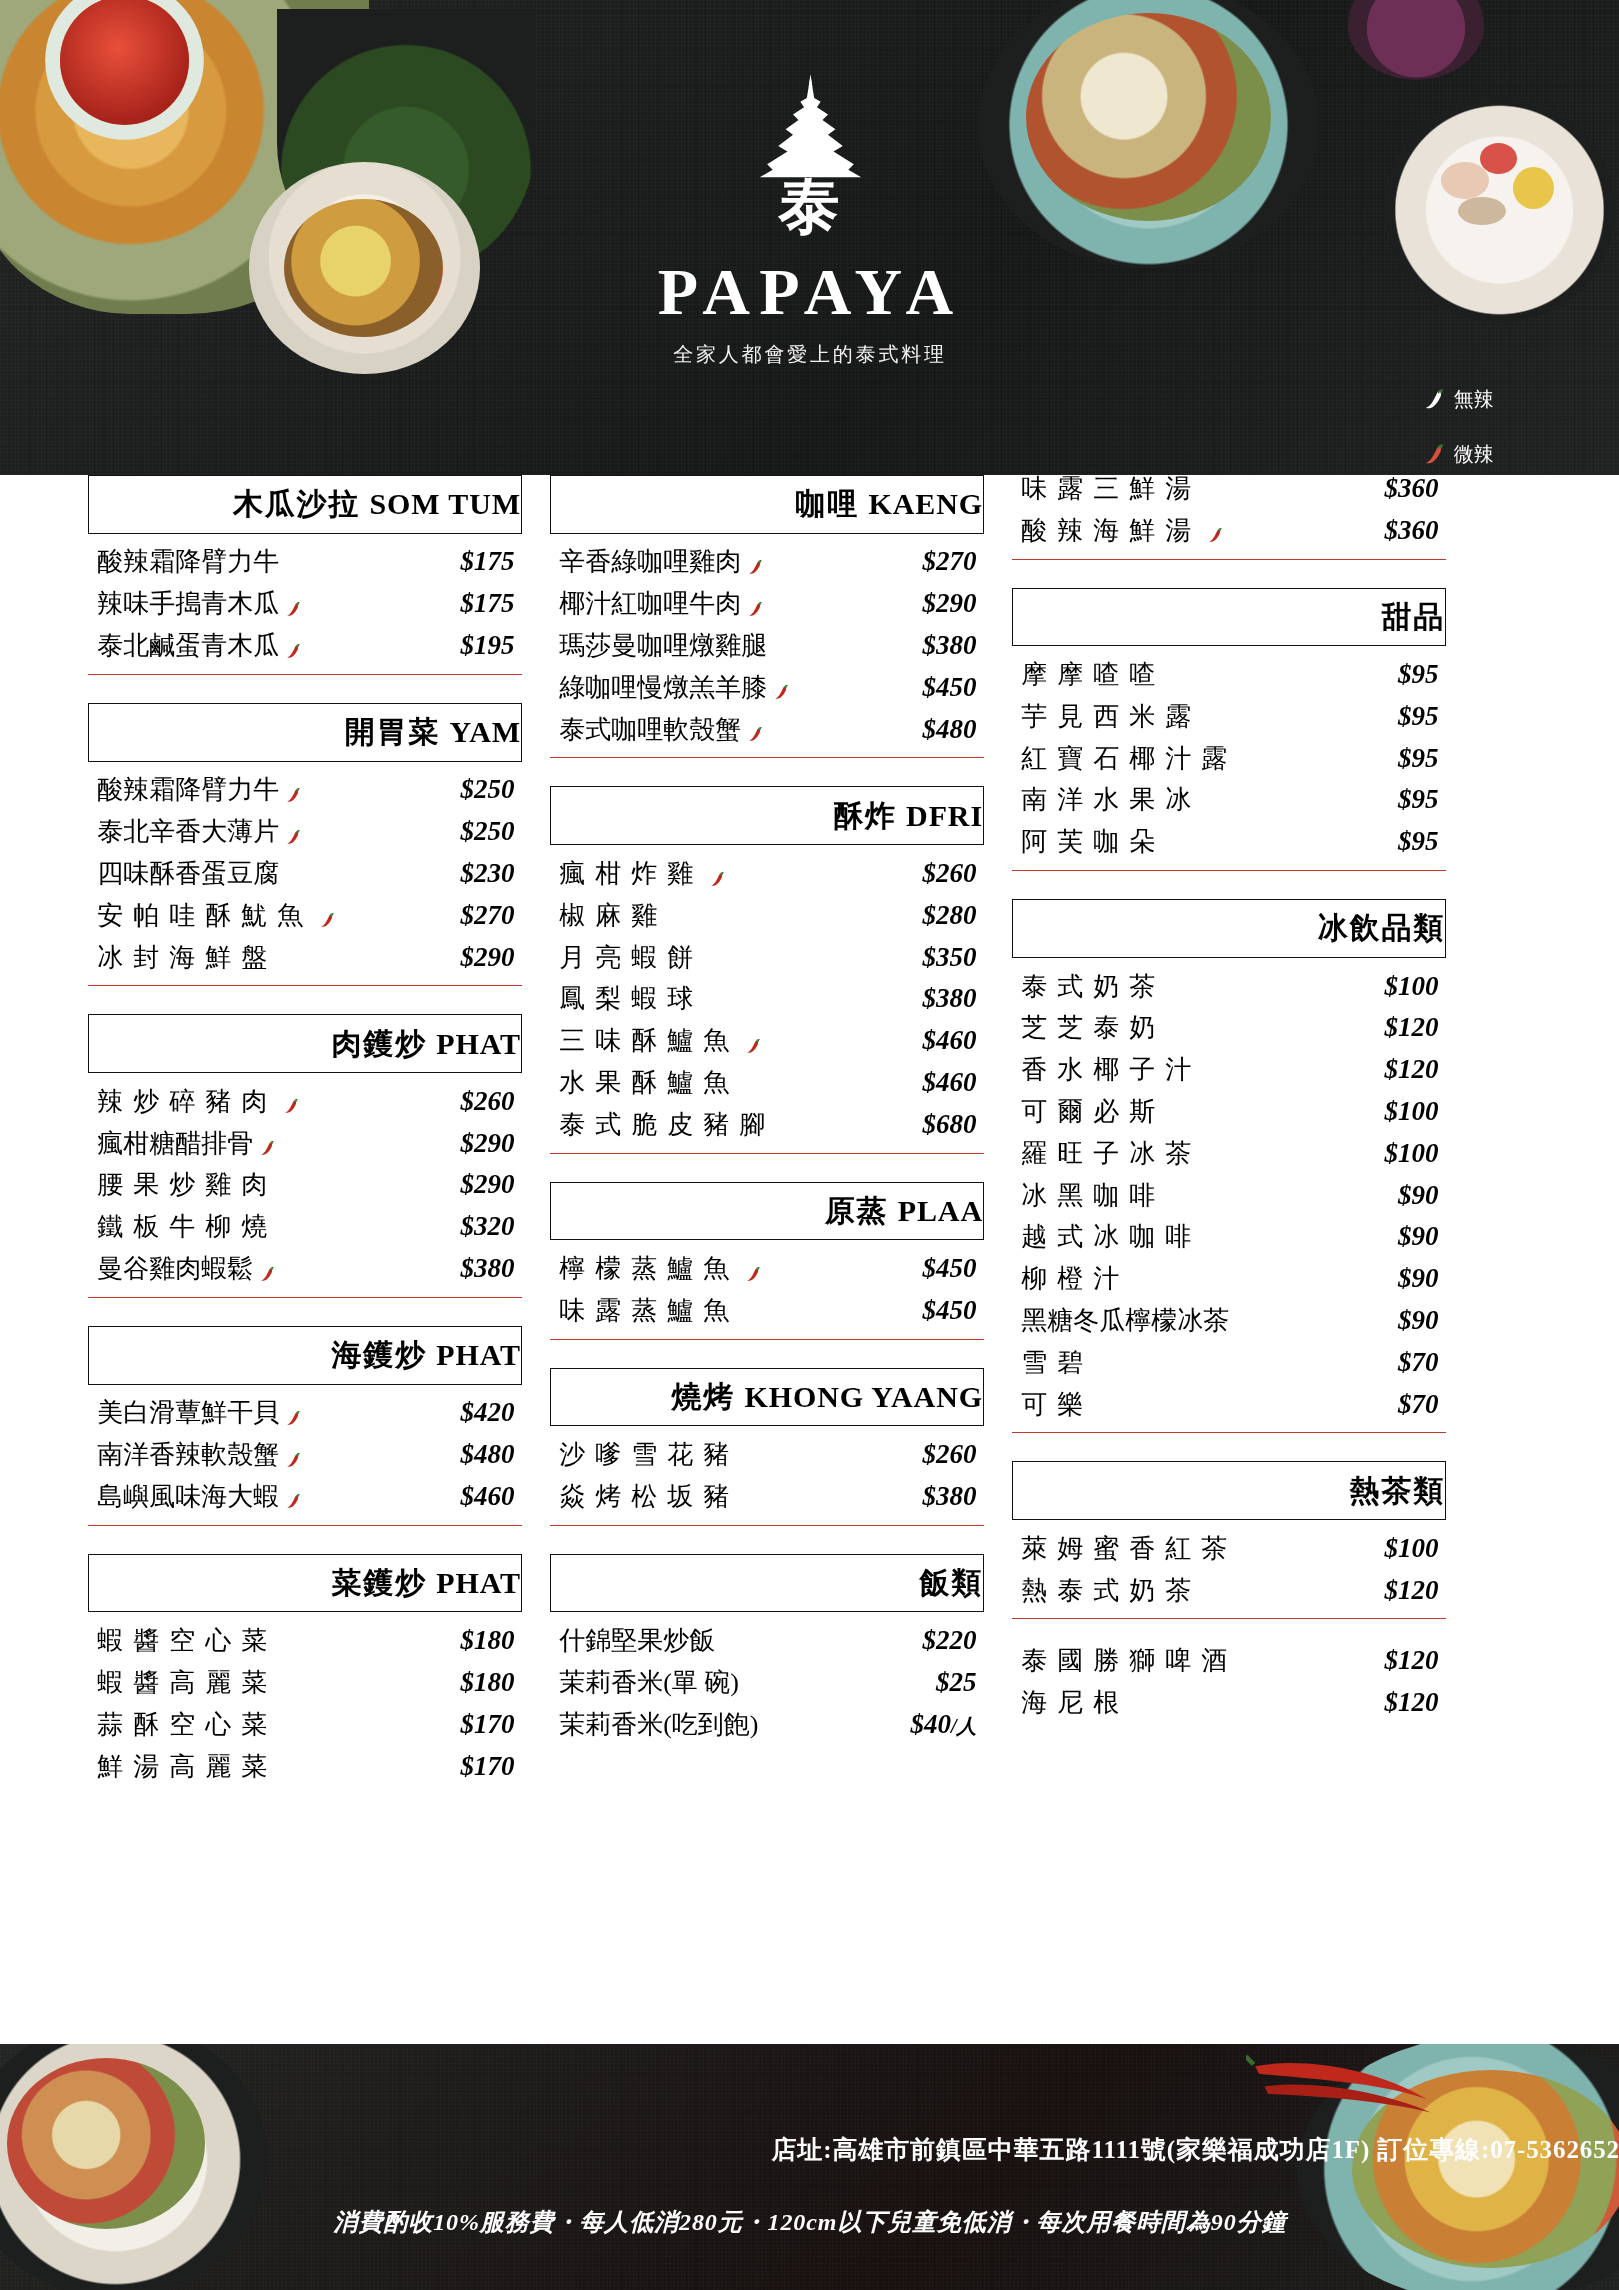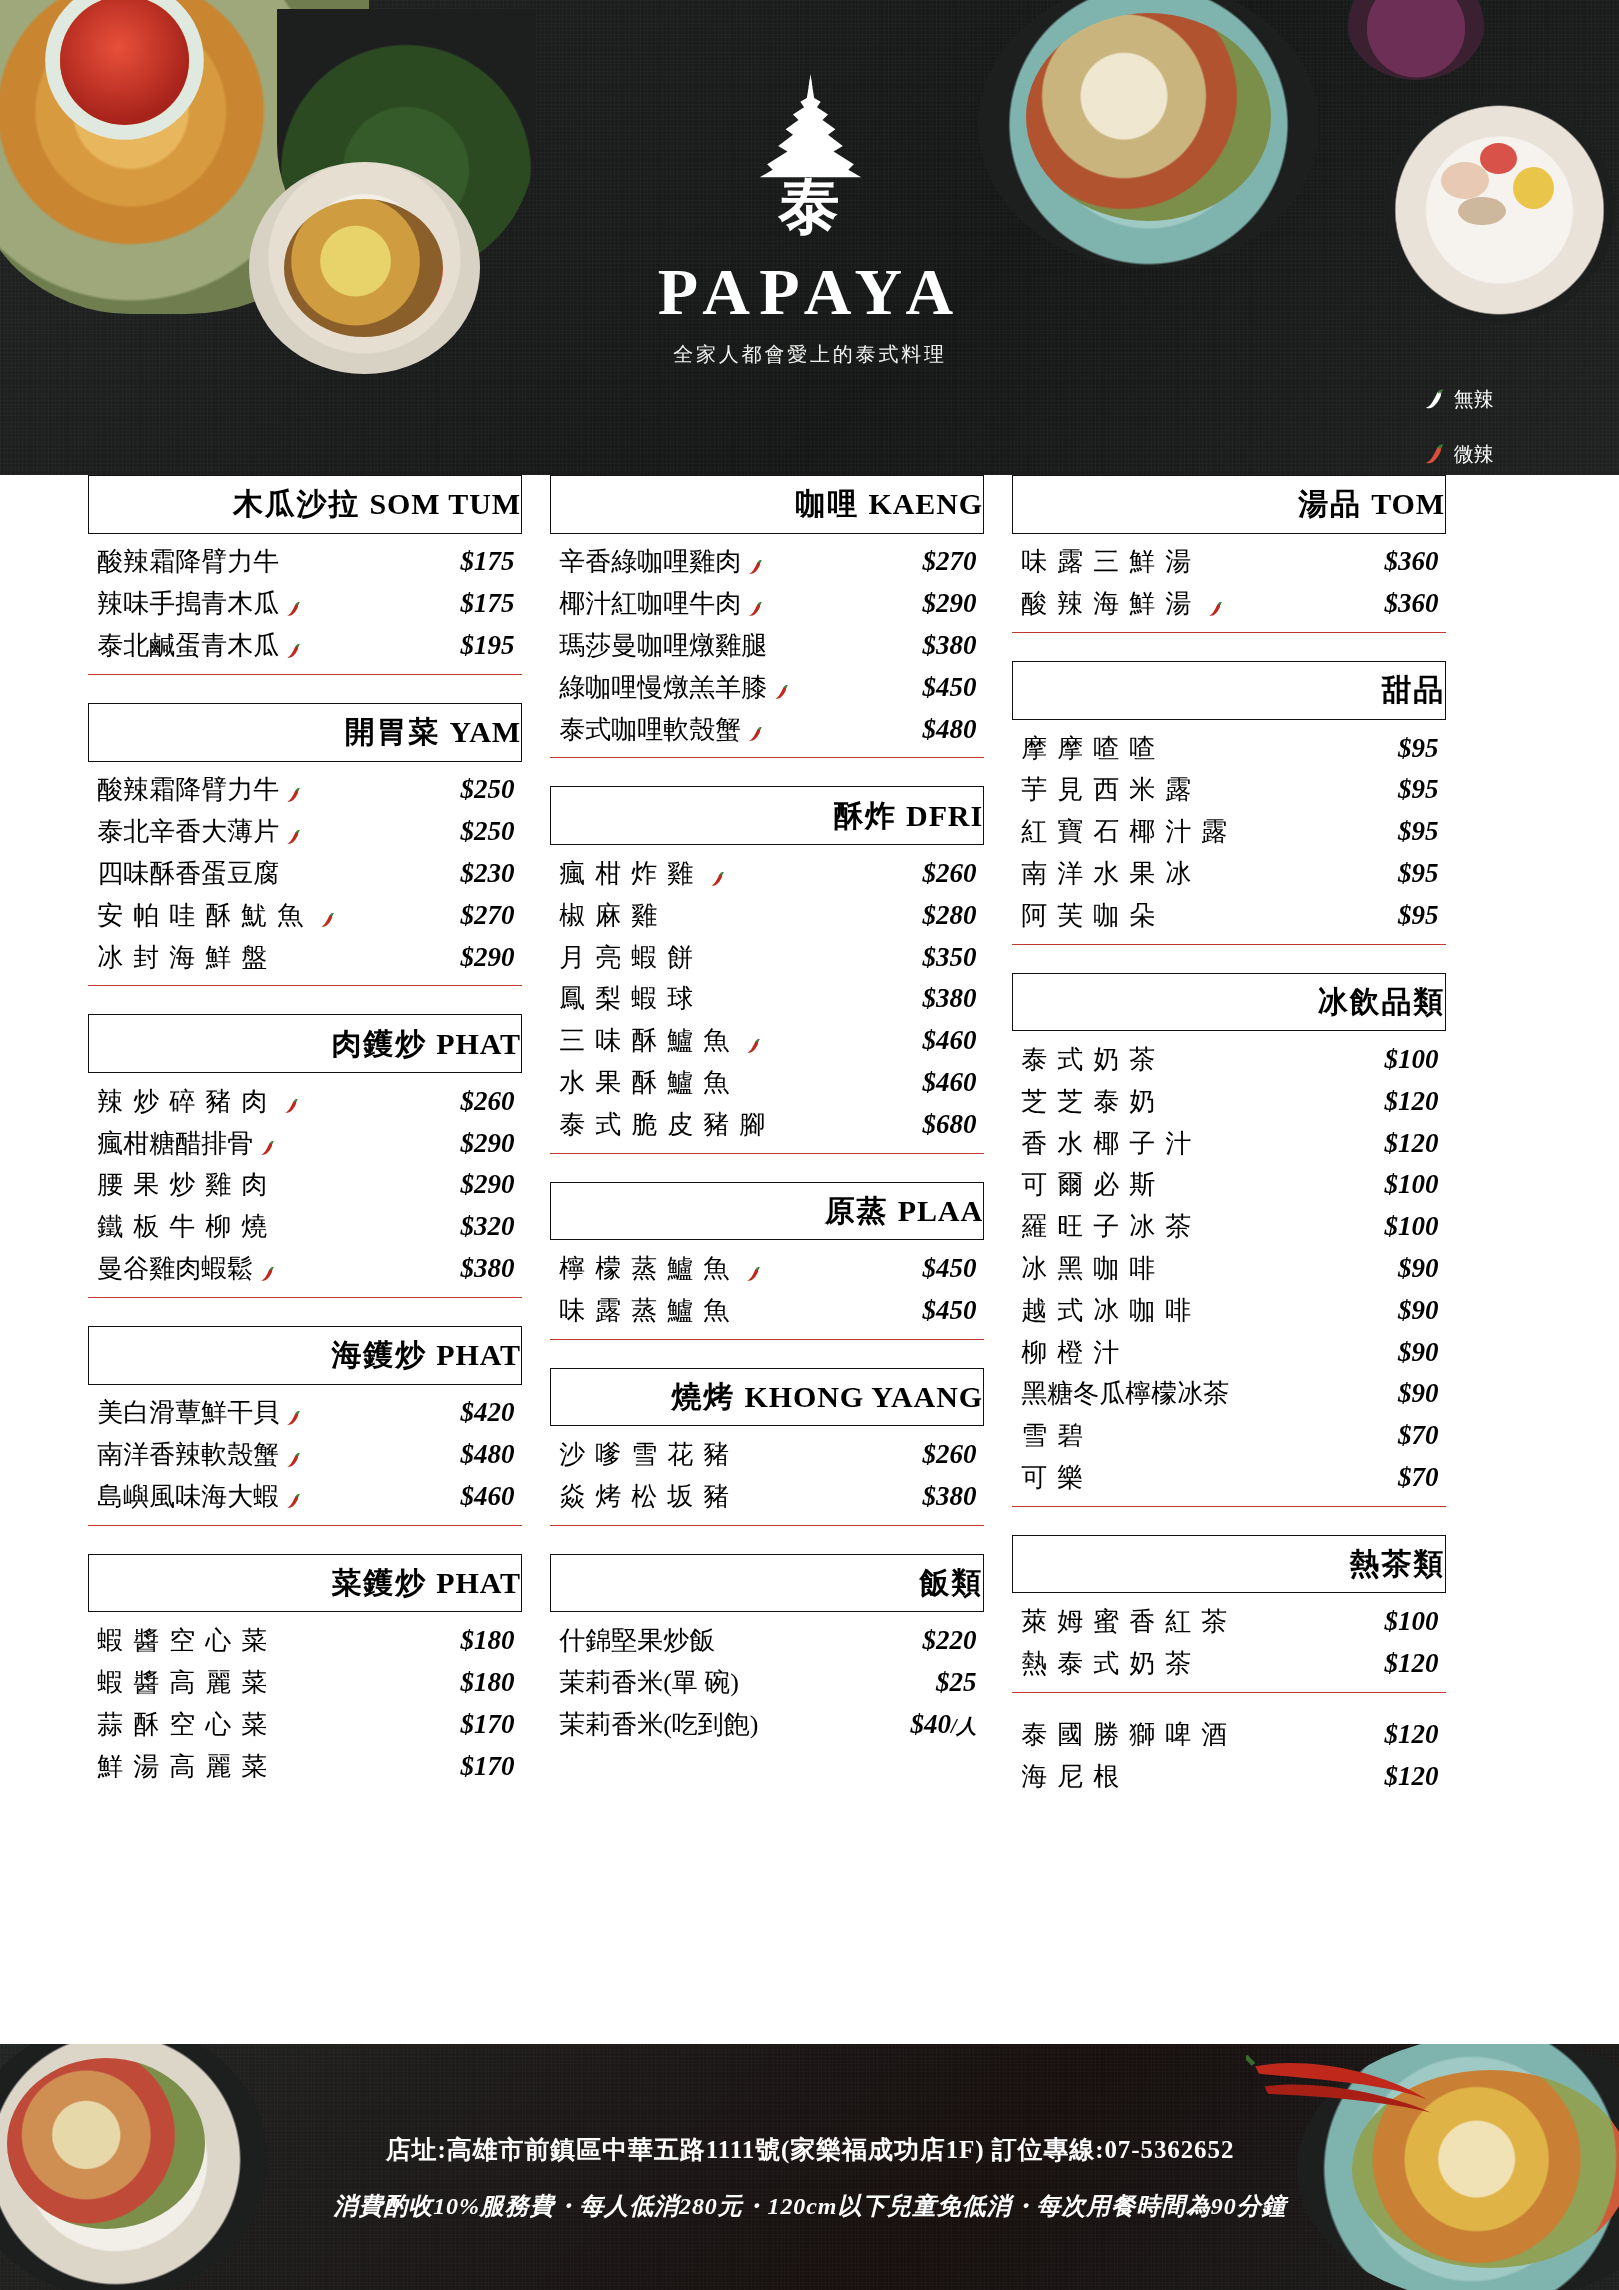--- a/index.html
+++ b/index.html
@@ -127,21 +127,21 @@
   .fph1 .in{position:absolute;left:44px;top:37px;width:198px;height:171px;border-radius:50%;
     background:radial-gradient(circle at 40% 45%,#e6d8a9 0 22%,#cf8f52 23% 42%,#bf4a38 43% 58%,#7c8f4a 59% 80%,#e0b35a 81% 100%);}
   .fph2{position:absolute;right:-65px;top:-9.2px;width:388px;height:268px;border-radius:50%;
     background:radial-gradient(circle at 45% 50%,#9fc9c4 0 44%,#7fb3ae 45% 58%,#1d1f1e 59% 100%);}
   .fph2 .in{position:absolute;left:55px;top:35px;width:277px;height:198px;border-radius:50%;
     background:radial-gradient(circle at 45% 45%,#f0e2b4 0 20%,#e0b347 21% 38%,#c97f34 39% 55%,#8fa255 56% 74%,#cf5a3a 75% 100%);}
   .fchili{position:absolute;left:1246px;top:11px;width:194px;height:65px;}
   .footer-text{
     position:absolute;left:0;right:0;top:89px;text-align:center;
   }
-  .f-line1{font-size:25px;font-weight:700;letter-spacing:0.9px;margin-bottom:24px;}
+  .f-line1{font-size:25px;font-weight:700;letter-spacing:0.9px;margin-bottom:40px;text-align:right;}
   .f-line2{font-size:24px;font-weight:700;letter-spacing:0.9px;font-style:italic;}
 </style>
 </head>
 <body>
 
 <div class="header">
   <div class="header-texture"></div>
 
   <div class="photo ph1">
       <div class="bowl"></div>
@@ -583,21 +583,20 @@
             <span class="nm">
               <span class="zh">茉莉香米(吃到飽)</span>
             </span>
             <span class="price">$40<span class="per">/人</span></span>
           </div>
         </div>
       </div>
     </div>
     <div class="col right">
       <div class="section">
-        <div class="sec-title"><span>湯品</span> <span class="en">TOM</span></div>
         <div class="items">
           <div class="row">
             <span class="nm">
               <span class="zh sp">味露三鮮湯</span>
             </span>
             <span class="price">$360</span>
           </div>
           <div class="row">
             <span class="nm">
               <span class="zh sp">酸辣海鮮湯</span>

